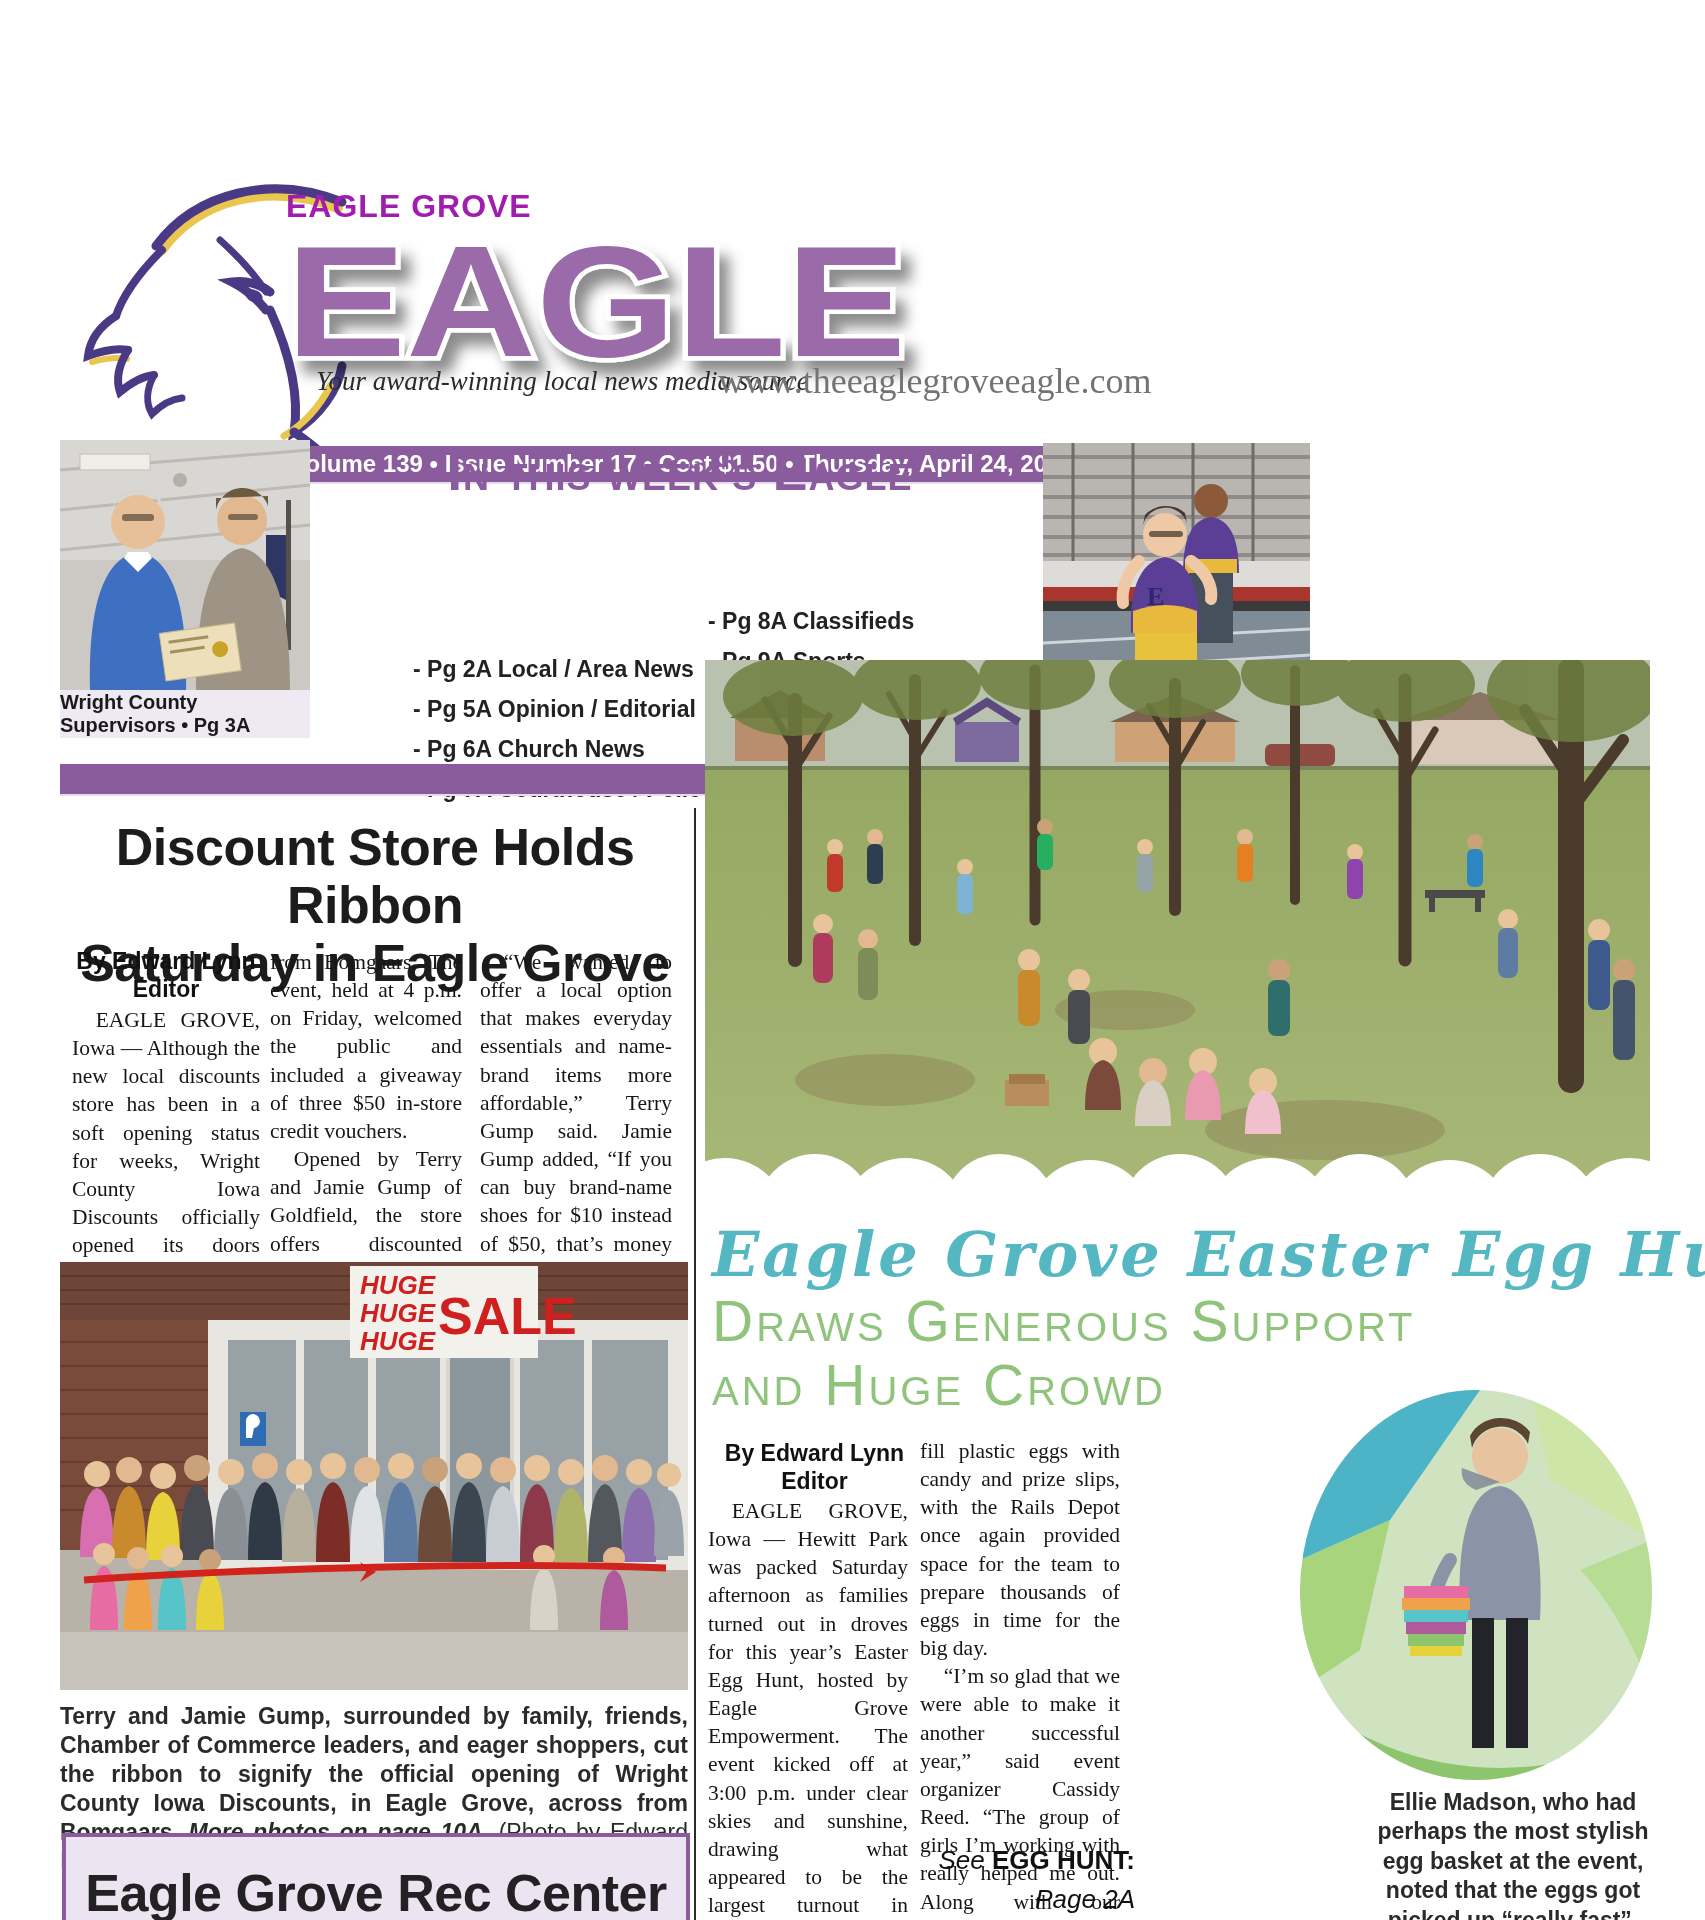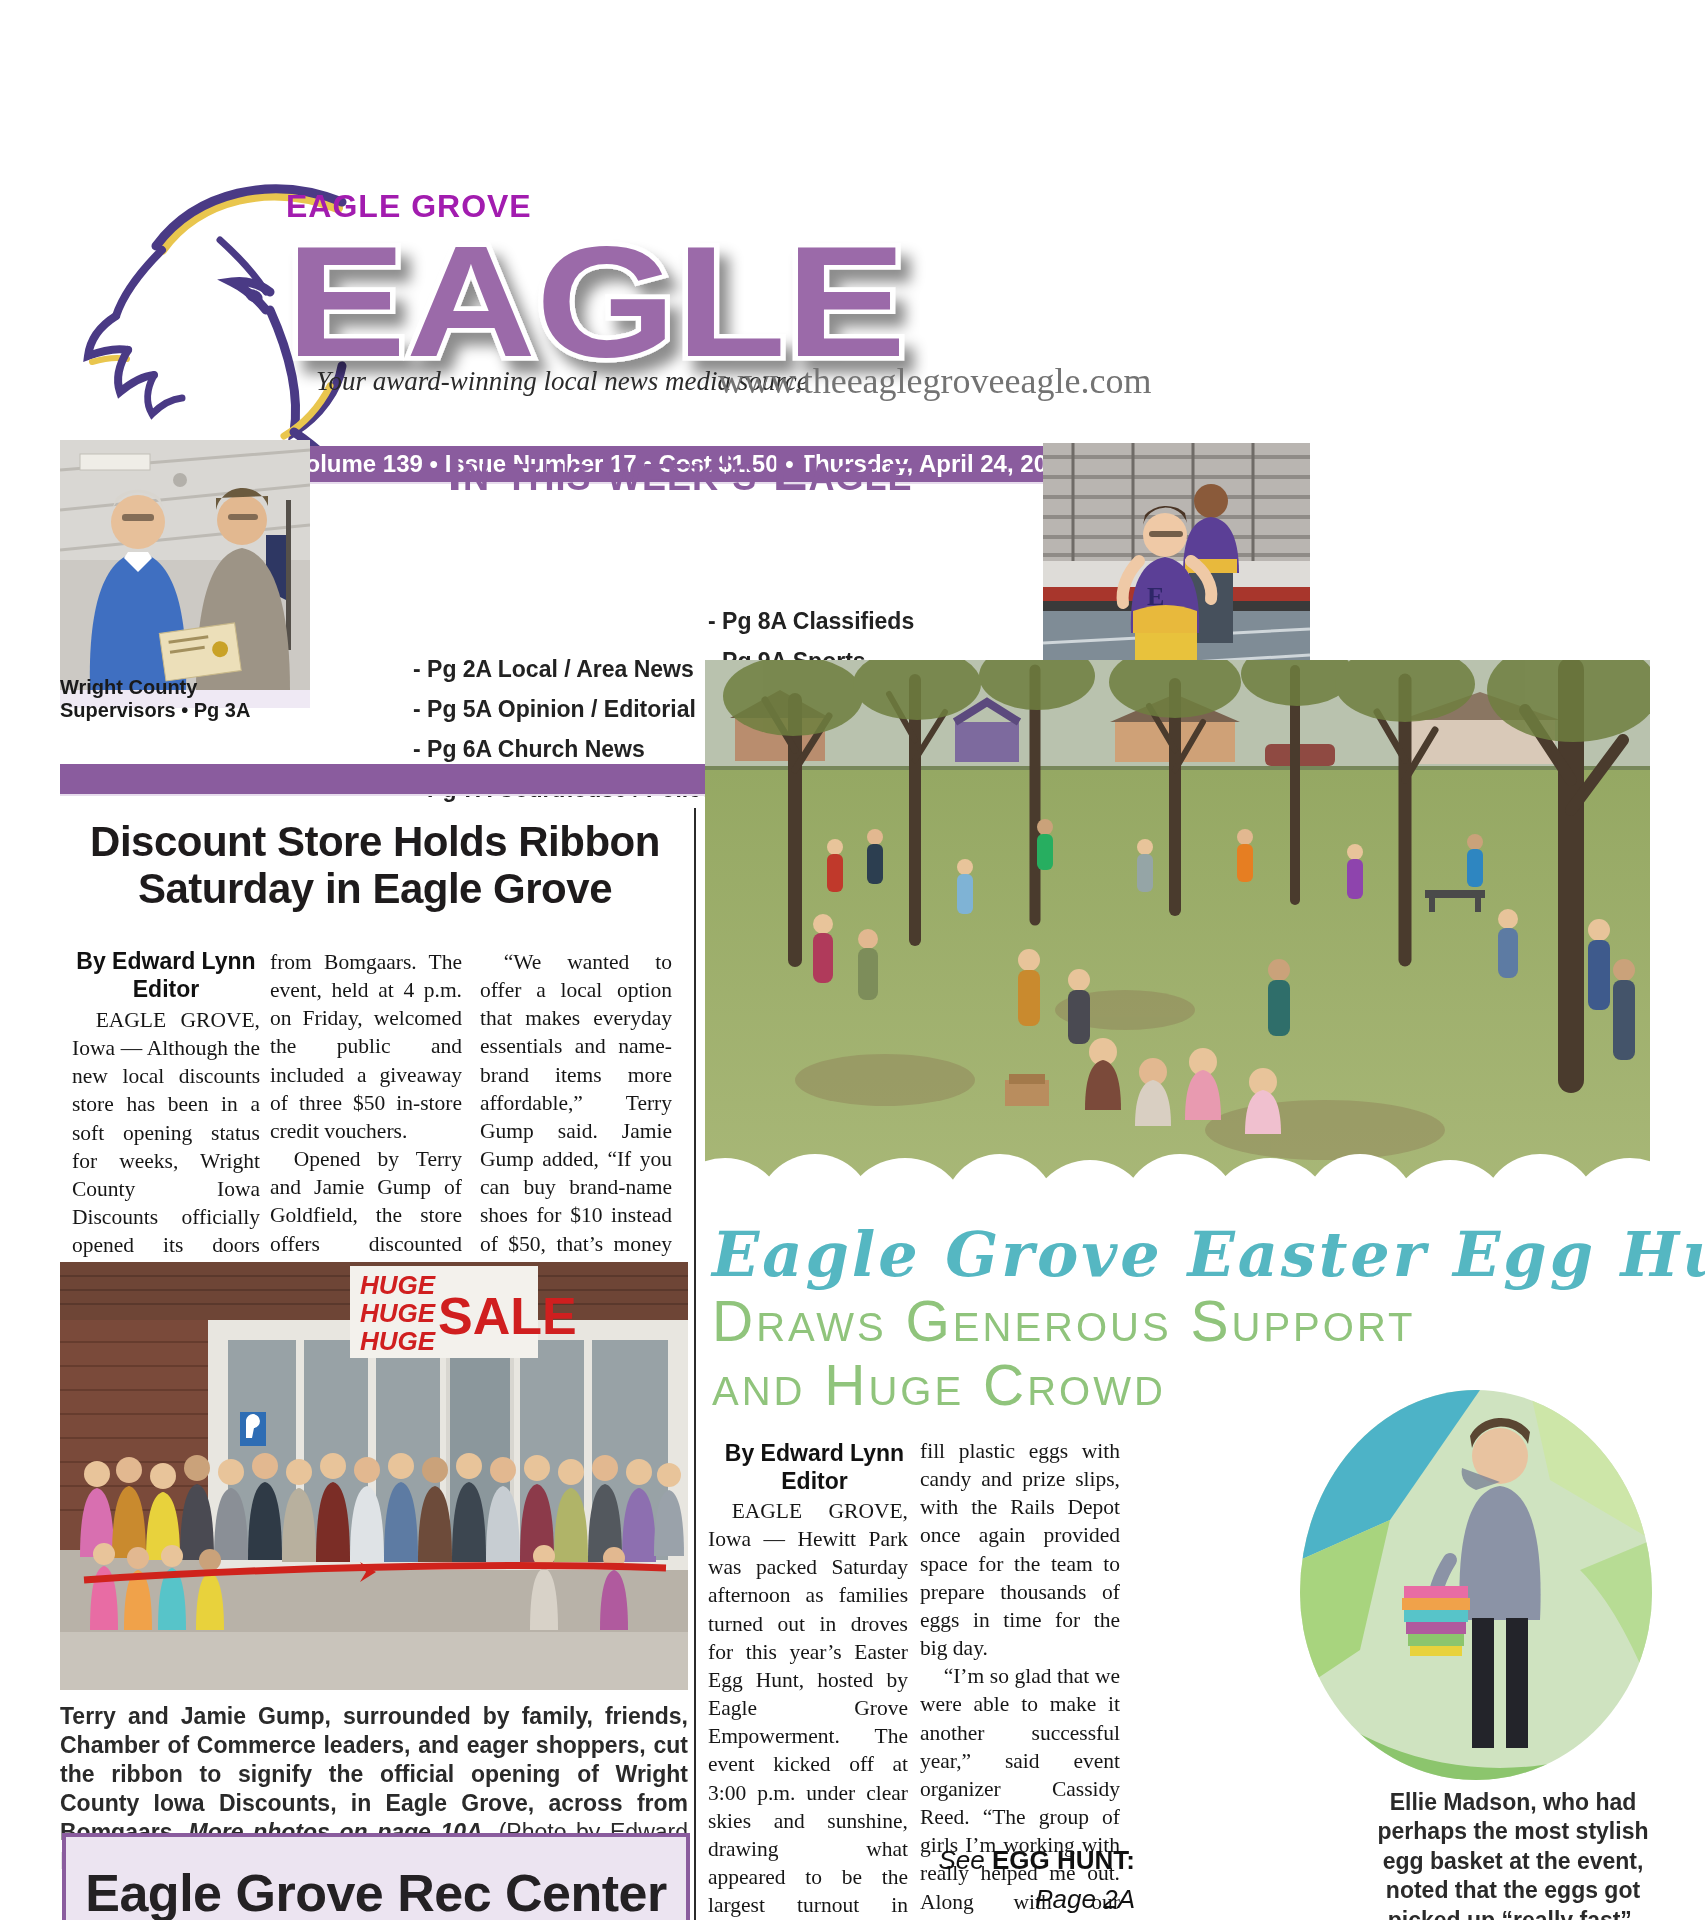--- a/index.html
+++ b/index.html
@@ -18,21 +18,21 @@
   .idx-title{color:#8a5c9e;font-weight:bold;font-size:52px;font-variant:small-caps;
              letter-spacing:1px;text-align:center;white-space:nowrap;}
   .idx-item{font-weight:bold;font-size:23px;color:#222;margin-bottom:13px;white-space:nowrap;}
   .cap-strip{background:#efe9f4;display:flex;align-items:center;justify-content:center;
              font-weight:bold;font-size:20px;color:#1a1a1a;}
 
   .divband{background:#8a5c9e;border-bottom:2px solid #e7dced;}
   .vrule{width:2px;background:#2b2b2b;}
 
   
-  .headline{font-weight:bold;font-size:42px;line-height:1.12;text-align:center;color:#1e1b1c;letter-spacing:-0.5px;}
+  .headline{font-weight:bold;font-size:52px;line-height:1.12;text-align:center;color:#1e1b1c;letter-spacing:-0.5px;}
   .byline{font-weight:bold;font-size:23px;text-align:center;line-height:1.2;color:#111;}
   .serifcol{font-family:"Liberation Serif",serif;font-size:21.5px;line-height:1.31;
             text-align:justify;color:#161616;}
   .serifcol p{margin:0;}
   .serifcol p.ind{text-indent:1.1em;}
   .photocap{font-weight:bold;font-size:23px;line-height:1.26;text-align:justify;color:#2a2a2a;}
   .photocap .it{font-style:italic;}
   .photocap .credit{font-weight:normal;}
 
   .recbox{border:4px solid #8a5c9e;background:#ece4f1;}
@@ -118,21 +118,21 @@
       <rect x="168" y="74" width="30" height="6" rx="3" fill="#5a4a3a" opacity="0.7"></rect>
       <path d="M 136,250 C 136,172 148,114 182,108 C 216,114 230,172 230,250 Z" fill="#9d9486"></path>
 
       <g transform="rotate(-8 140 210)">
         <rect x="102" y="188" width="76" height="48" fill="#ecdfb9" stroke="#c9b98a"></rect>
         <circle cx="160" cy="212" r="8" fill="#c9a227"></circle>
         <path d="M 110,198 L 150,198 M 110,208 L 145,208" stroke="#a3905e" stroke-width="3"></path>
       </g>
     </svg>
   </div>
-  <div class="abs cap-strip" style="left:60px;top:690px;width:250px;height:18px;">
+  <div class="abs cap-strip" style="left:60px;top:690px;width:250px;height:48px;">
     <span>Wright County Supervisors • Pg 3A</span>
   </div>
 
   <div class="abs idx-title" style="left:340px;top:442px;width:680px;">In this week's Eagle</div>
   <div class="abs" style="left:413px;top:608px;margin-top:48px;">
     <div class="idx-item">- Pg 2A Local / Area News</div>
     <div class="idx-item">- Pg 5A Opinion / Editorial</div>
     <div class="idx-item">- Pg 6A Church News</div>
     <div class="idx-item">- Pg 7A Courthouse / Police</div>
   </div>

